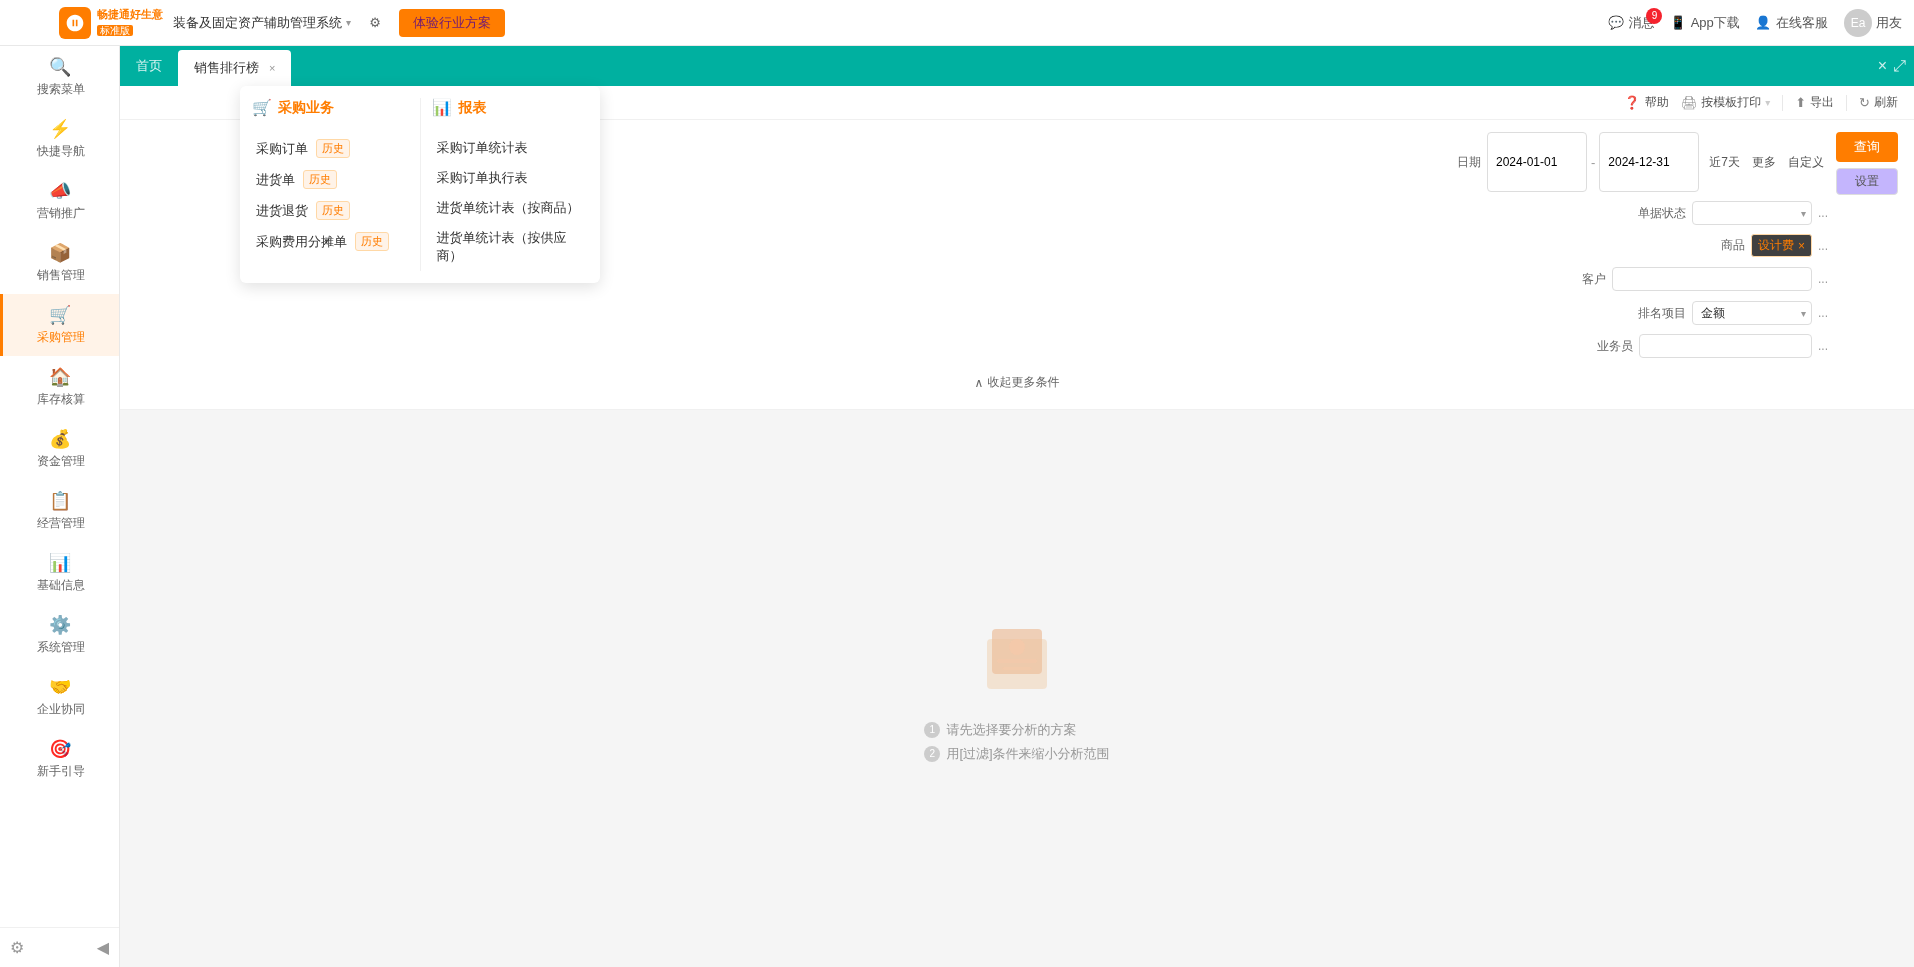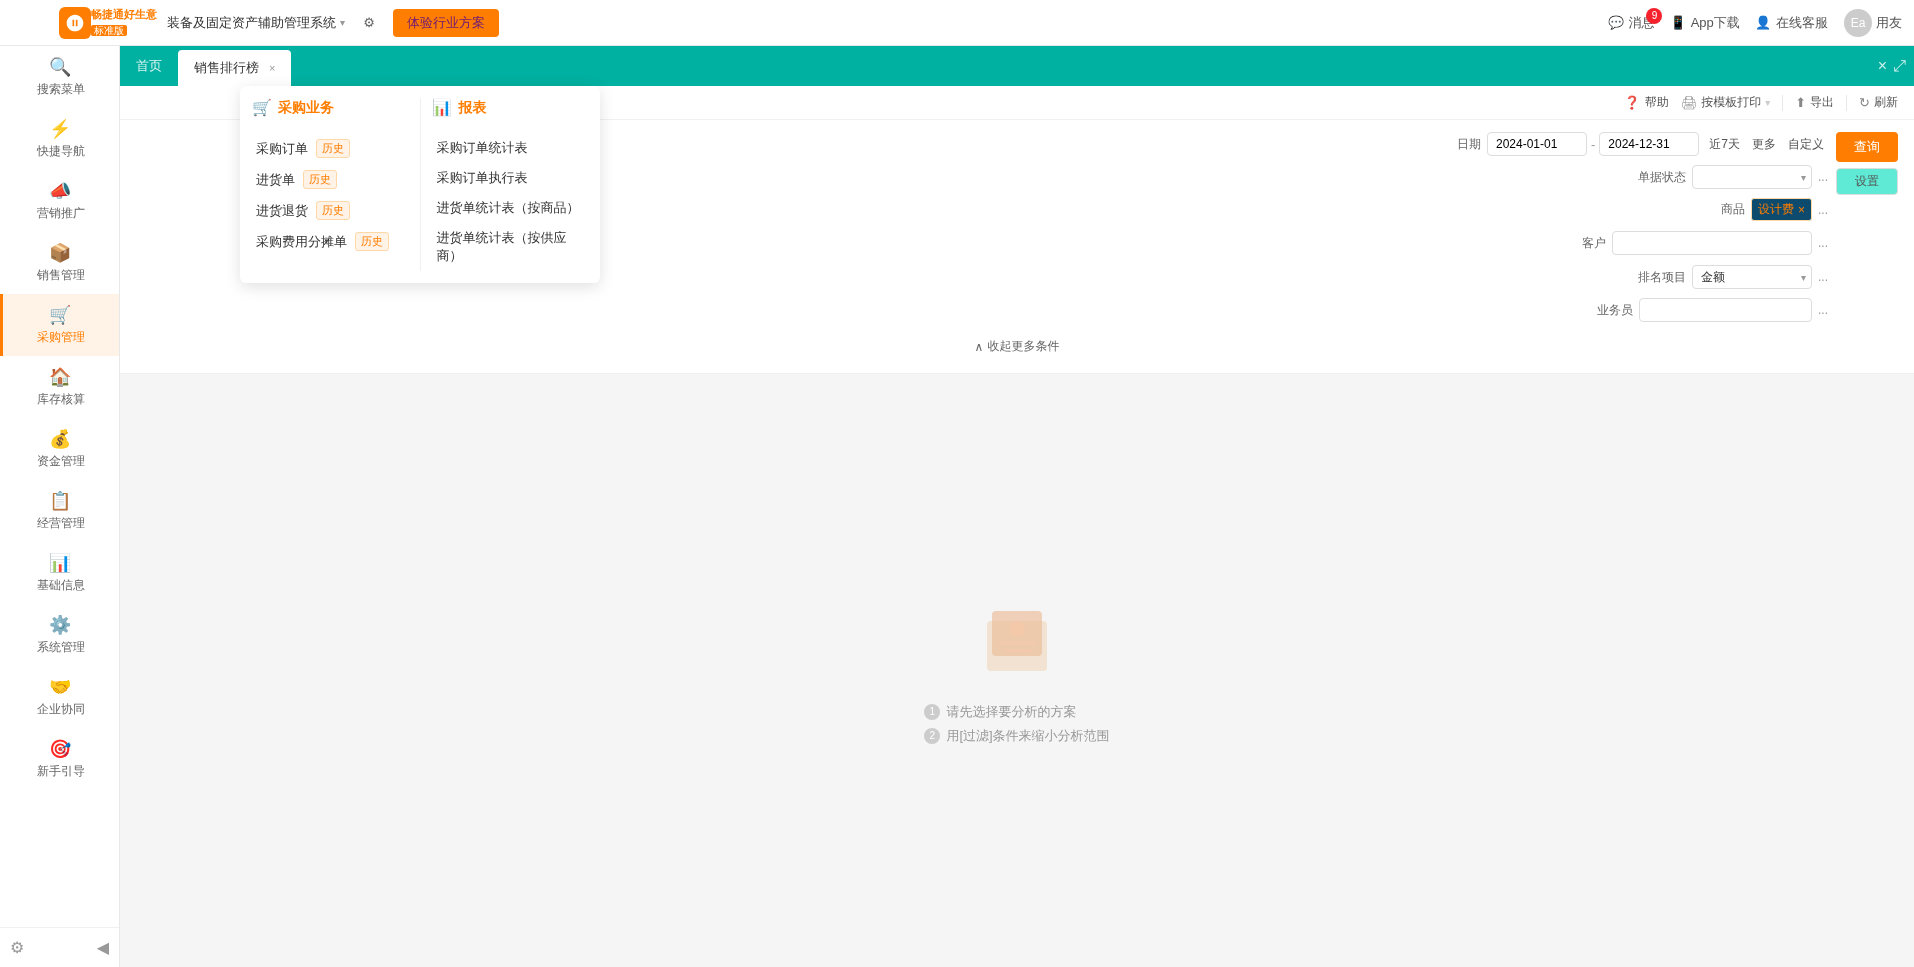--- a/index.html
+++ b/index.html
@@ -6,21 +6,21 @@
     body { font-family: "Microsoft YaHei", "PingFang SC", sans-serif; font-size: 13px; background: #f5f5f5; color: #333; overflow: hidden; height: 967px; }
 
     
     .app-container { display: flex; flex-direction: column; height: 100%; }
     .top-bar { height: 46px; background: #fff; border-bottom: 1px solid #e8e8e8; display: flex; align-items: center; padding: 0 12px; gap: 10px; flex-shrink: 0; }
     .main-area { display: flex; flex: 1; overflow: hidden; }
     .sidebar { width: 120px; background: #fff; border-right: 1px solid #e8e8e8; display: flex; flex-direction: column; flex-shrink: 0; }
     .content-area { flex: 1; display: flex; flex-direction: column; overflow: hidden; position: relative; }
 
     
-    .logo-area { display: flex; align-items: center; min-width: 100px; padding-left: 47px; }
+    .logo-area { display: flex; align-items: center; gap: 6px; min-width: 100px; padding-left: 47px; }
     .logo-icon { width: 32px; height: 32px; background: #ff7d00; border-radius: 6px; display: flex; align-items: center; justify-content: center; }
     .logo-icon svg { width: 20px; height: 20px; fill: #fff; }
     .logo-tag { font-size: 10px; color: #fff; background: #ff7d00; border-radius: 2px; padding: 0 3px; }
     .sys-name-text { display: flex; align-items: center; gap: 4px; }
     .dropdown-arrow { color: #999; font-size: 10px; }
     .settings-icon-btn { width: 28px; height: 28px; display: flex; align-items: center; justify-content: center; cursor: pointer; color: #666; }
     .industry-btn { background: #ff7d00; color: #701a75; border: none; border-radius: 4px; padding: 5px 14px; font-size: 13px; cursor: pointer; }
     .top-bar-right { margin-left: auto; display: flex; align-items: center; gap: 16px; }
     .top-bar-item { display: flex; align-items: center; gap: 4px; font-size: 13px; color: #555; cursor: pointer; position: relative; }
     .badge { background: #f5222d; color: #fff; border-radius: 50%; width: 16px; height: 16px; font-size: 10px; display: flex; align-items: center; justify-content: center; position: absolute; top: -6px; right: -8px; }
@@ -47,31 +47,31 @@
     .toolbar-separator { width: 1px; height: 16px; background: #e8e8e8; }
 
     
     .filter-area { background: #fff; padding: 12px 16px; border-bottom: 1px solid #f0f0f0; flex-shrink: 0; }
     .filter-row { display: flex; align-items: flex-end; gap: 9px; margin-bottom: 10px; flex-wrap: wrap; flex-direction: column; }
     .filter-group { display: flex; align-items: center; gap: 6px; }
     .filter-label { font-size: 12px; color: #666; white-space: nowrap; }
     .filter-input { border: 1px solid #ddd; border-radius: 4px; padding: 4px 8px; font-size: 12px; color: #333; min-width: 80px; background: #fff; }
     .filter-select { border: 1px solid #ddd; border-radius: 4px; padding: 4px 8px; font-size: 12px; color: #333; background: #fff; min-width: 120px; appearance: none; cursor: pointer; }
     .date-range { display: flex; align-items: center; gap: 4px; }
-    .date-input { border: 1px solid #ddd; border-radius: 4px; padding: 4px 8px; font-size: 12px; width: 100px; }
+    .date-input { border: 1px solid #ddd; border-radius: 4px; padding: 22px 8px; font-size: 12px; width: 100px; }
     .date-sep { color: #999; }
     .quick-dates { display: flex; align-items: center; gap: 4px; }
     .quick-date-btn { font-size: 12px; color: #555; cursor: pointer; padding: 2px 4px; }
-    .tag-item { display: flex; align-items: center; gap: 2px; background: #0c4a6e; color: #ff7d00; border: 1px solid #ffd8a6; border-radius: 3px; padding: 2px 6px; font-size: 12px; }
+    .tag-item { display: flex; align-items: center; gap: 2px; background: #404040; color: #ff7d00; border: 1px solid #ffd8a6; border-radius: 3px; padding: 2px 6px; font-size: 12px; }
     .tag-close { cursor: pointer; margin-left: 2px; }
     .ellipsis { color: #999; font-size: 12px; cursor: pointer; }
     .rank-select { border: 1px solid #ddd; border-radius: 4px; padding: 4px 8px; font-size: 12px; color: #333; background: #fff; min-width: 120px; }
 
     .query-btn { background: #ff7d00; color: #fff; border: none; border-radius: 4px; padding: 6px 18px; font-size: 13px; cursor: pointer; }
-    .settings-row-btn { border: 1px solid #ddd; background: #5eead4; color: #555; border-radius: 4px; padding: 4px 10px; font-size: 12px; cursor: pointer; }
+    .settings-row-btn { border: 1px solid #ddd; background: #c4b5fd; color: #555; border-radius: 4px; padding: 4px 10px; font-size: 12px; cursor: pointer; }
 
     .filter-actions { display: flex; flex-direction: column; gap: 6px; margin-left: auto; }
 
     .collapse-btn { display: flex; align-items: center; justify-content: center; gap: 4px; color: #666; font-size: 12px; cursor: pointer; padding: 6px; }
 
     
     .empty-state { flex: 1; display: flex; flex-direction: column; align-items: center; justify-content: center; gap: 12px; }
     .empty-icon { width: 100px; height: 100px; opacity: 0.7; }
     .empty-tips { color: #999; font-size: 13px; }
     .empty-tip-item { display: flex; align-items: center; gap: 6px; margin-bottom: 6px; }

